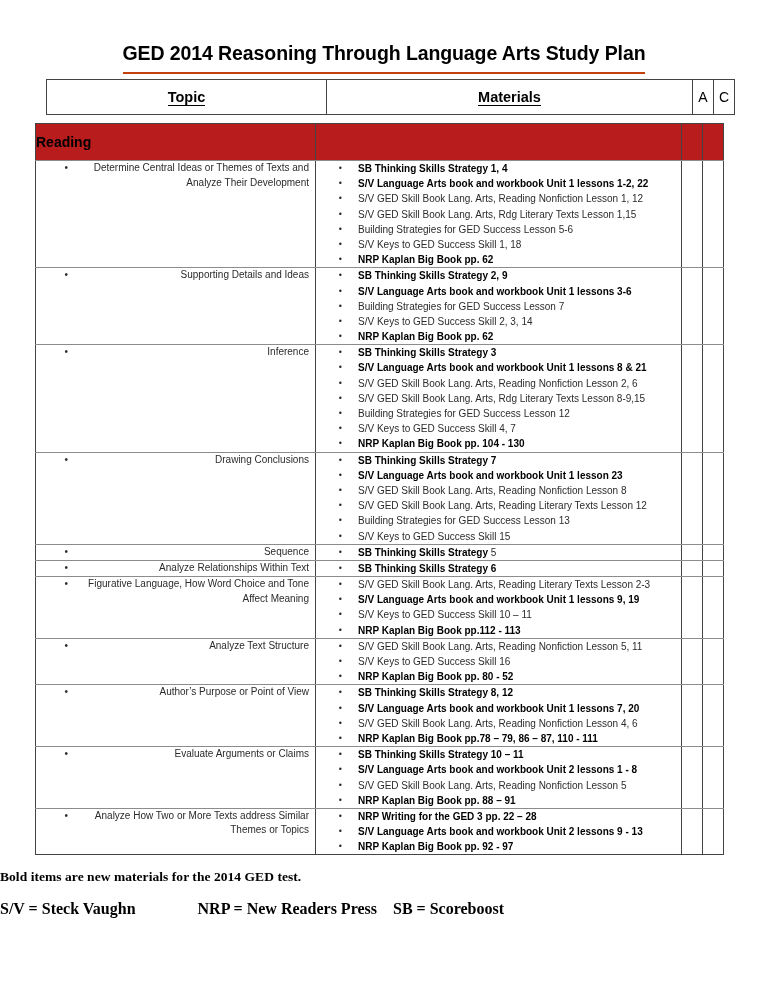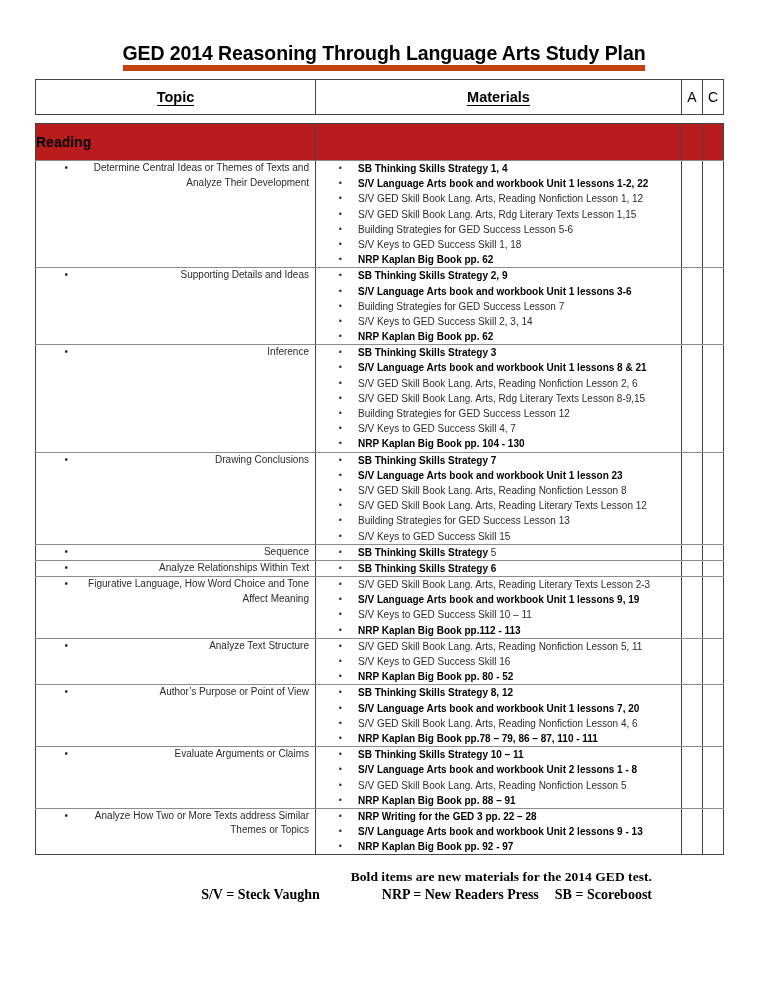--- a/index.html
+++ b/index.html
@@ -28,28 +28,28 @@
     position: absolute;
     left: 0;
     top: 42px;
     width: 768px;
     text-align: center;
     font-size: 19.5px;
     font-weight: bold;
     letter-spacing: -0.1px;
   }
   .doc-title span {
-    border-bottom: 6px solid #c2410c;
-    padding-bottom: 1px;
+    border-bottom: 2px solid #c2410c;
+    padding-bottom: 8px;
   }
 
   
   .header-table {
     position: absolute;
-    left: 35px;
+    left: 46px;
     top: 79px;
     width: 688px;
     border-collapse: collapse;
     table-layout: fixed;
   }
   .header-table td {
     border: 1.4px solid #444;
     height: 34px;
     vertical-align: middle;
     padding: 0;
@@ -167,31 +167,31 @@
     border-left: 1.4px solid #444;
     border-right: 1.4px solid #444;
   }
 
   
   .footer {
     position: absolute;
     left: 0;
     top: 869px;
     width: 652px;
-    text-align: right;
+    text-align: left;
     font-family: "Liberation Serif", serif;
   }
   .footer-line1 {
     font-size: 13.5px;
     font-weight: bold;
     letter-spacing: 0.05px;
   }
   .footer-line2 {
-    margin-top: 2px;
-    font-size: 14px;
+    margin-top: 15px;
+    font-size: 16px;
     font-weight: bold;
   }
   .footer-line2 .gap1 { display: inline-block; width: 62px; }
   .footer-line2 .gap2 { display: inline-block; width: 16px; }
 </style>
 </head>
 <body>
 
 <div class="page">
 

